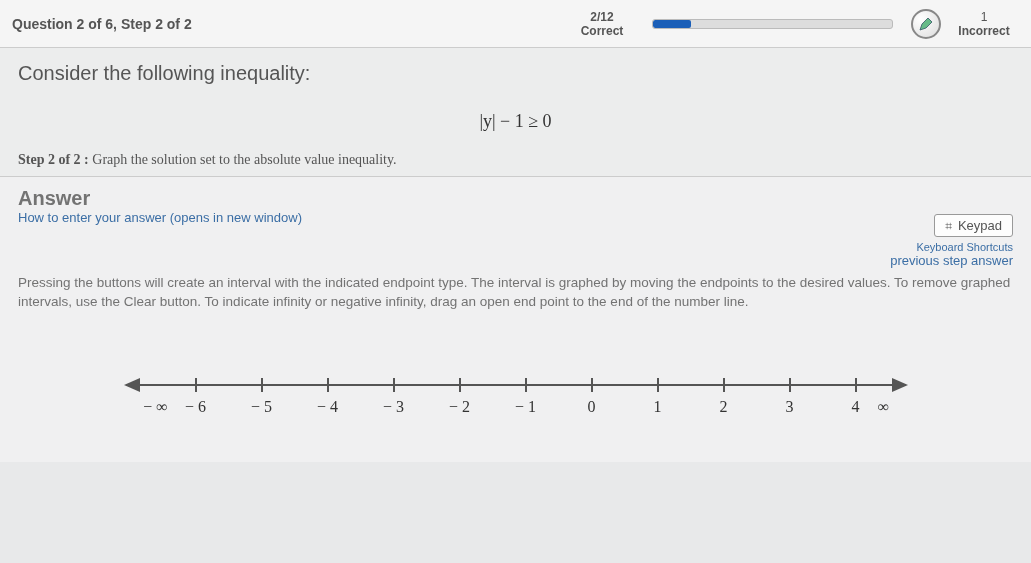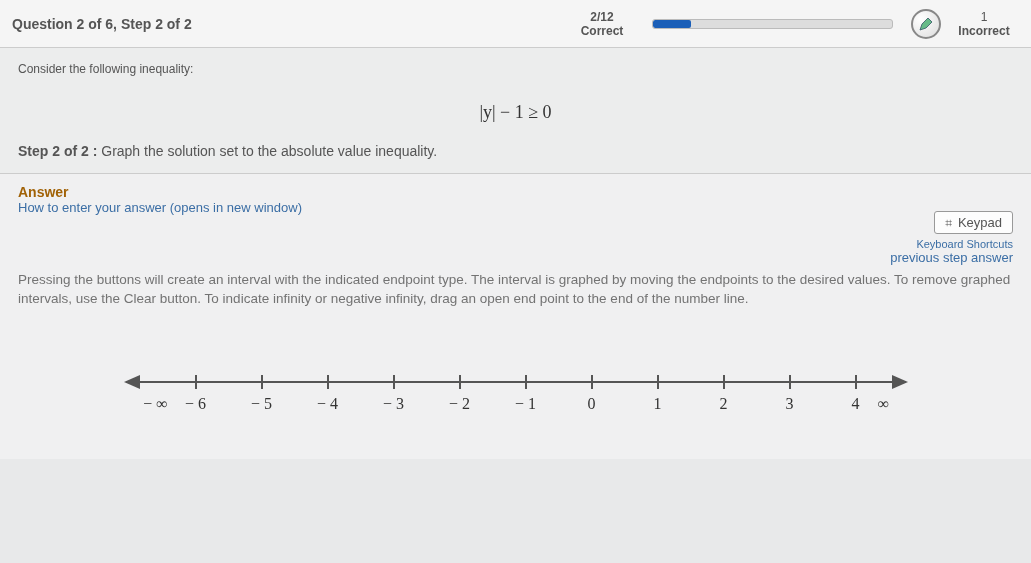--- a/index.html
+++ b/index.html
@@ -69,51 +69,51 @@
     }
     .incorrect-box .num { font-weight: 500; }
     .incorrect-box .label { font-weight: 600; }
 
     .content {
       padding: 14px 18px 8px 18px;
       background: #eceded;
       border-bottom: 1px solid #ccc;
     }
     .prompt {
-      font-size: 12px;
+      font-size: 20px;
       color: #555;
       margin-bottom: 26px;
     }
     .inequality {
       text-align: center;
       font-family: "Cambria Math", "Times New Roman", serif;
       font-size: 18px;
       color: #333;
       margin-bottom: 20px;
     }
     .step-line {
       font-size: 14px;
       color: #555;
-      margin-bottom: 6px;
+      font-family: Liberation Serif, serif;
     }
     .step-line b { font-weight: 700; }
 
     .answer-section {
       background: #f0f0f1;
       padding: 10px 18px;
     }
     .answer-header {
       display: flex;
       justify-content: space-between;
       align-items: flex-start;
     }
     .answer-left .ans-label {
       font-weight: 600;
-      font-size: 14px;
-      color: #a16207;
+      font-size: 20px;
+      color: #737373;
     }
     .answer-left .how-to {
       color: #3b6ea5;
       font-size: 13px;
       cursor: pointer;
     }
     .answer-right {
       text-align: right;
     }
     .keypad-btn {

